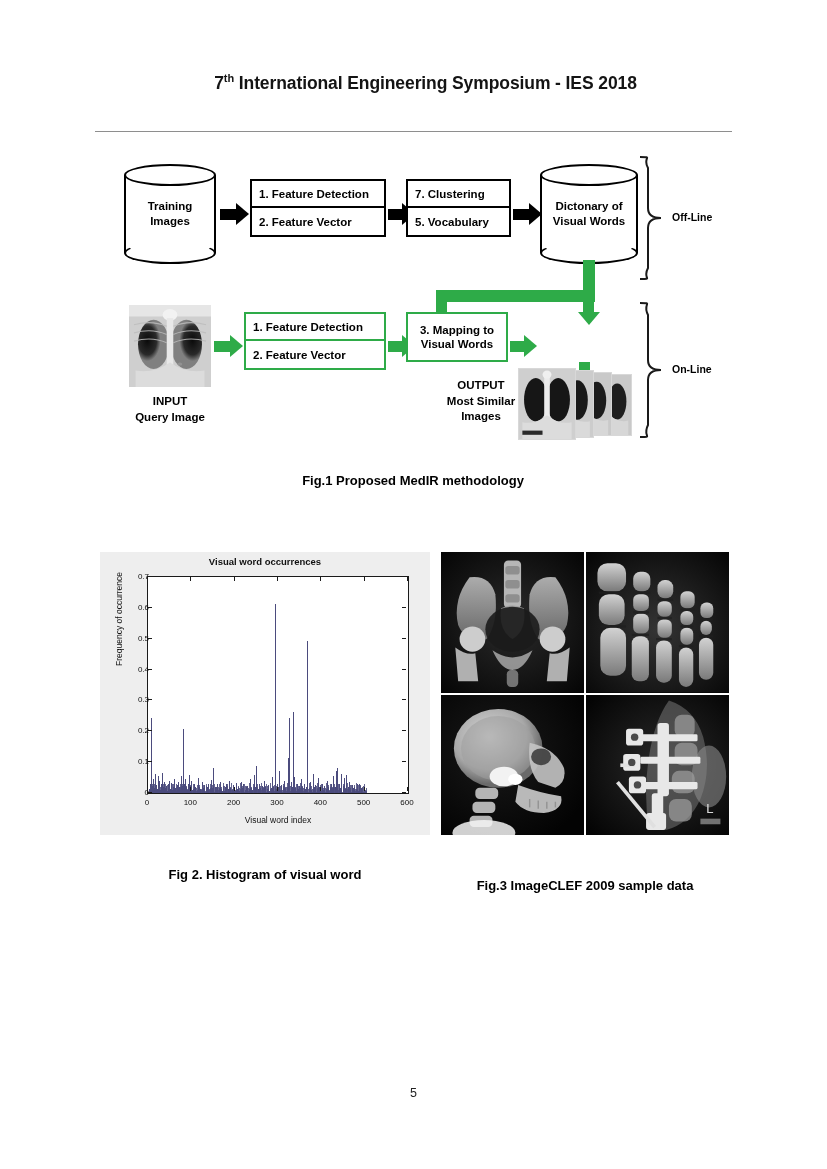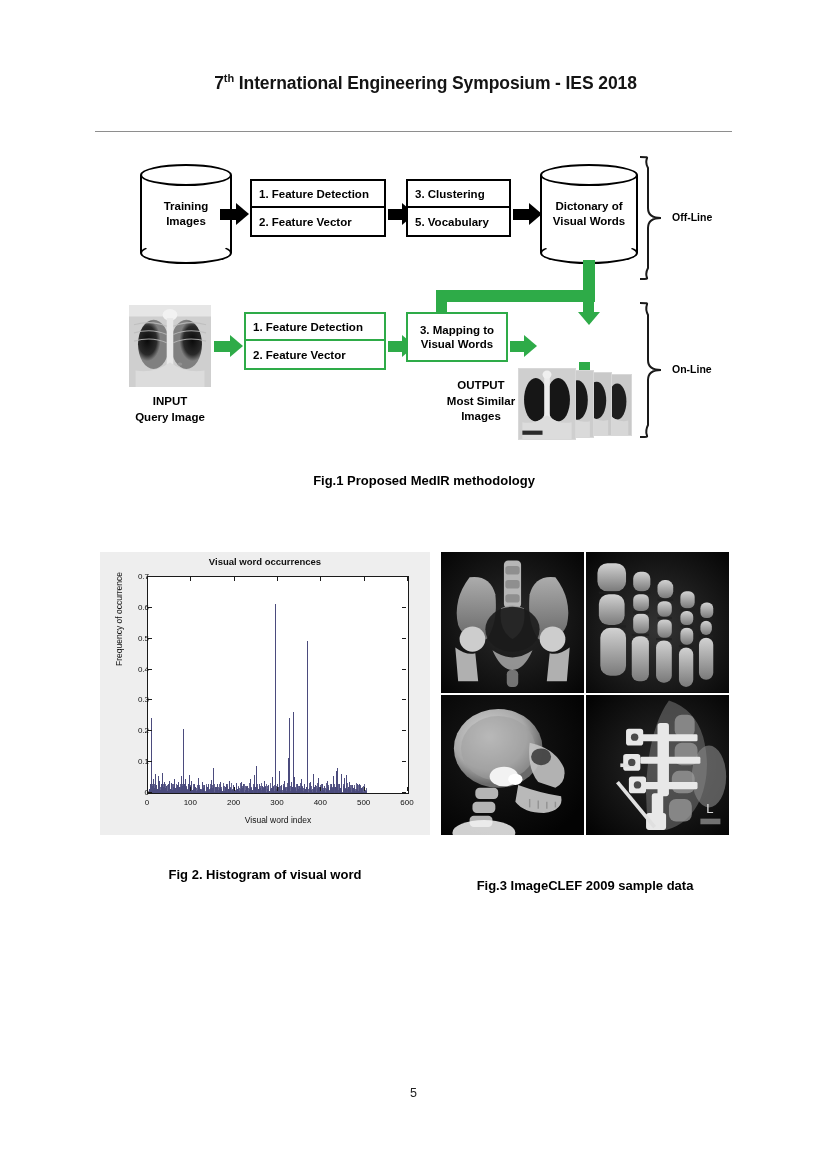--- a/index.html
+++ b/index.html
@@ -182,21 +182,21 @@
 </head>
 <body>
 
 <div id="header">
   <div id="conf-title"><span>7</span><sup>th</sup><span> International Engineering Symposium - IES 2018</span></div>
 </div>
 <div id="header-rule"></div>
 
 <div id="fig1">
 
-  <div class="cyl" style="left:14px; top:12px; width:92px; height:100px;margin-left:16px;">
+  <div class="cyl" style="left:14px; top:12px; width:92px; height:100px;">
     <div class="body"></div>
     <div class="bot"></div>
     <div class="top"></div>
     <div class="cap-label">
       <div>Training</div>
       <div>Images</div>
     </div>
   </div>
 
   <div class="farrow blk" style="left:110px; top:51px;">
@@ -208,21 +208,21 @@
     <div class="row">1. Feature Detection</div>
     <div class="row">2. Feature Vector</div>
   </div>
 
   <div class="farrow blk" style="left:278px; top:51px;">
     <div class="bar" style="width:14px;"></div>
     <div class="head"></div>
   </div>
 
   <div class="pbox blk" style="left:296px; top:27px; width:105px; height:58px;">
-    <div class="row">3. Clustering</div>
+    <div class="row">7. Clustering</div>
     <div class="row">5. Vocabulary</div>
   </div>
 
   <div class="farrow blk" style="left:403px; top:51px;">
     <div class="bar" style="width:16px;"></div>
     <div class="head"></div>
   </div>
 
   <div class="cyl" style="left:430px; top:12px; width:98px; height:100px;">
     <div class="body"></div>
@@ -371,21 +371,21 @@
     <div>Most Similar</div>
     <div>Images</div>
   </div>
 
   <svg class="brace" style="left:524px; top:148px;" width="42" height="140" viewBox="0 0 42 140">
     <path d="M6 3 C 20 3, 8 3, 14 15 L14 60 C14 68, 20 70, 27 70 C20 70, 14 72, 14 80 L14 125 C8 137, 20 137, 6 137" fill="none" stroke="#1a1a1a" stroke-width="2"></path>
   </svg>
   <div class="brace-lbl" style="left:562px; top:211px;">On-Line</div>
 </div>
 
-<div class="figcap" style="left:184px; top:472px; width:480px;">Fig.1 Proposed MedIR methodology</div>
+<div class="figcap" style="left:173px; top:472px; width:480px;">Fig.1 Proposed MedIR methodology</div>
 
 <div id="fig2">
   <div id="chart-title">Visual word occurrences</div>
   <div id="ylabel">Frequency of occurrence</div>
   <div id="xlabel">Visual word index</div>
   <div id="plotbox">
       <div class="spike" style="left: 0.87px; height: 3.7px; background: rgb(75, 75, 125);"></div>
       <div class="spike" style="left: 1.73px; height: 9.26px; background: rgb(75, 75, 125);"></div>
       <div class="spike" style="left: 2.6px; height: 5.55px; background: rgb(75, 75, 125);"></div>
       <div class="spike" style="left: 3.47px; height: 74.67px; background: rgb(75, 75, 125);"></div>

